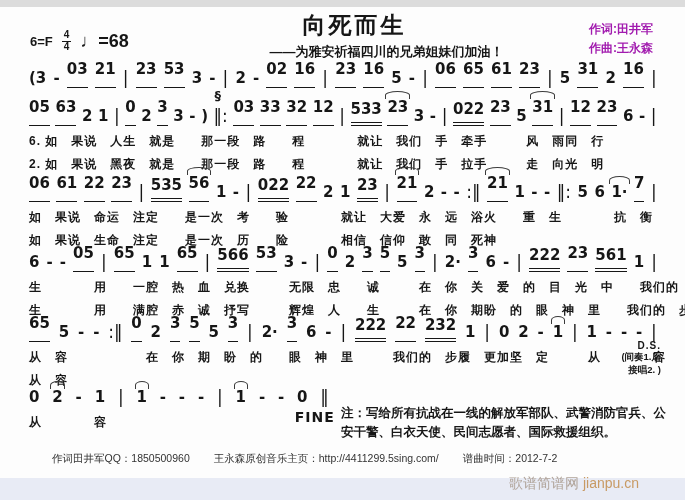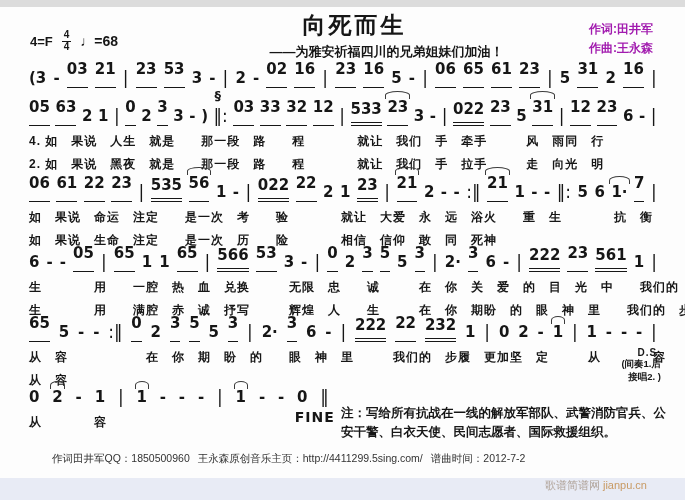--- a/index.html
+++ b/index.html
@@ -6,55 +6,55 @@
   body{font-family:"Liberation Sans","DejaVu Sans",sans-serif;background:#888;}
   #sheet{position:relative;width:685px;height:500px;background:#fdfdfd;overflow:hidden;margin:0 auto;color:#161616;}
   #top-band{position:absolute;top:0;left:0;right:0;height:7px;background:#dcdcdc;}
   
   #title{position:absolute;top:10px;left:12px;width:100%;text-align:center;font-size:23px;font-weight:700;letter-spacing:3px;}
   #subtitle{position:absolute;top:43px;left:0;width:100%;text-align:center;font-size:13px;font-weight:700;padding-left:44px;}
   #meta{position:absolute;left:30px;top:30px;display:flex;align-items:center;gap:9px;font-weight:700;}
   #meta .key{font-size:13px;}
   #meta .ts{display:inline-flex;flex-direction:column;align-items:center;font-size:10px;line-height:1.05;}
   #meta .ts .tsn{border-bottom:1px solid #161616;padding:0 2px;}
-  #meta .tempo{font-size:14px;}
+  #meta .tempo{font-size:18px;}
   #credits{position:absolute;right:32px;top:20px;text-align:center;font-size:12px;font-weight:700;color:#a21caf;line-height:1.55;}
   
   .system{position:absolute;left:29px;width:628px;}
   .notes-row{display:flex;justify-content:space-between;align-items:flex-end;height:22px;}
   .tok{position:relative;font-family:"DejaVu Sans",sans-serif;font-weight:700;font-size:15px;line-height:1;padding-bottom:2px;white-space:nowrap;}
   .tok.u1{border-bottom:1.5px solid #161616;padding-bottom:10px;}
   .tok.u2{border-bottom:4px double #161616;padding-bottom:5px;}
   .tok.bar{font-weight:400;font-size:17px;padding-bottom:1px;}
   .tok.arc::before{content:"";position:absolute;left:-2px;right:-2px;top:-9px;height:7px;
      border:1.3px solid #3a3a3a;border-bottom:none;border-radius:100% 100% 0 0;}
   .segno{position:absolute;top:-19px;left:1px;font-size:13px;font-weight:700;}
   .fine{position:absolute;top:21px;right:-6px;font-size:14px;font-weight:700;letter-spacing:1px;}
   .lyric-row{font-size:12px;font-weight:700;margin-top:9px;letter-spacing:1px;white-space:pre;line-height:1.15;}
-  .ds-annotation{position:absolute;right:-4px;top:20px;text-align:right;font-weight:700;margin-top:7px;}
+  .ds-annotation{position:absolute;right:-4px;top:20px;text-align:right;font-weight:700;}
   .ds-annotation .ds{font-size:10px;letter-spacing:1px;}
   .ds-annotation .ds-sub{font-size:9.5px;white-space:pre-line;font-weight:700;line-height:1.35;}
   
   #note-block{position:absolute;left:341px;top:384px;width:336px;font-size:12.5px;font-weight:700;line-height:1.55;margin-top:20px;}
-  #footer{position:absolute;left:52px;top:452px;right:10px;display:flex;gap:8px;font-size:10.5px;color:#333;white-space:nowrap;}
+  #footer{position:absolute;left:52px;top:452px;right:10px;display:flex;gap:24px;font-size:10.5px;color:#333;white-space:nowrap;}
   #bottom-band{position:absolute;bottom:0;left:0;right:0;height:22px;background:#e8ebf5;}
-  #watermark{position:absolute;right:38px;bottom:7px;font-size:11px;color:#b0a399;z-index:2;}
+  #watermark{position:absolute;right:46px;bottom:7px;font-size:14px;color:#b0a399;z-index:2;}
   #watermark .domain{color:#c89a64;}
 </style>
 </head>
 <body>
 
 <div id="sheet">
   <div id="top-band"></div>
 
   <div id="title">向死而生</div>
   <div id="subtitle">——为雅安祈福四川的兄弟姐妹们加油！</div>
 
   <div id="meta">
-    <span class="key">4=F</span>
+    <span class="key">6=F</span>
     <span class="ts">
       <span class="tsn">4</span>
       <span>4</span>
     </span>
     <span class="tempo">♩=68</span>
   </div>
 
   <div id="credits">
     <div>作词:田井军</div>
     <div>作曲:王永森</div>
@@ -123,21 +123,21 @@
           <span class="tok u1">23</span>
           <span class="tok">5</span>
           <span class="tok u1 arc">31</span>
           <span class="tok bar">|</span>
           <span class="tok u1">12</span>
           <span class="tok u1">23</span>
           <span class="tok">6</span>
           <span class="tok">-</span>
           <span class="tok bar">|</span>
         </div>
-        <div class="lyric-row">4. 如　果说　人生　就是　　那一段　路　　程　　　　就让　我们　手　牵手　　　风　雨同　行</div>
+        <div class="lyric-row">6. 如　果说　人生　就是　　那一段　路　　程　　　　就让　我们　手　牵手　　　风　雨同　行</div>
         <div class="lyric-row">2. 如　果说　黑夜　就是　　那一段　路　　程　　　　就让　我们　手　拉手　　　走　向光　明</div>
       </div>
       <div class="system" style="top: 180px; width: 628px;">
         <div class="notes-row">
           <span class="tok u1">06</span>
           <span class="tok u1">61</span>
           <span class="tok u1">22</span>
           <span class="tok u1">23</span>
           <span class="tok bar">|</span>
           <span class="tok u2">535</span>

